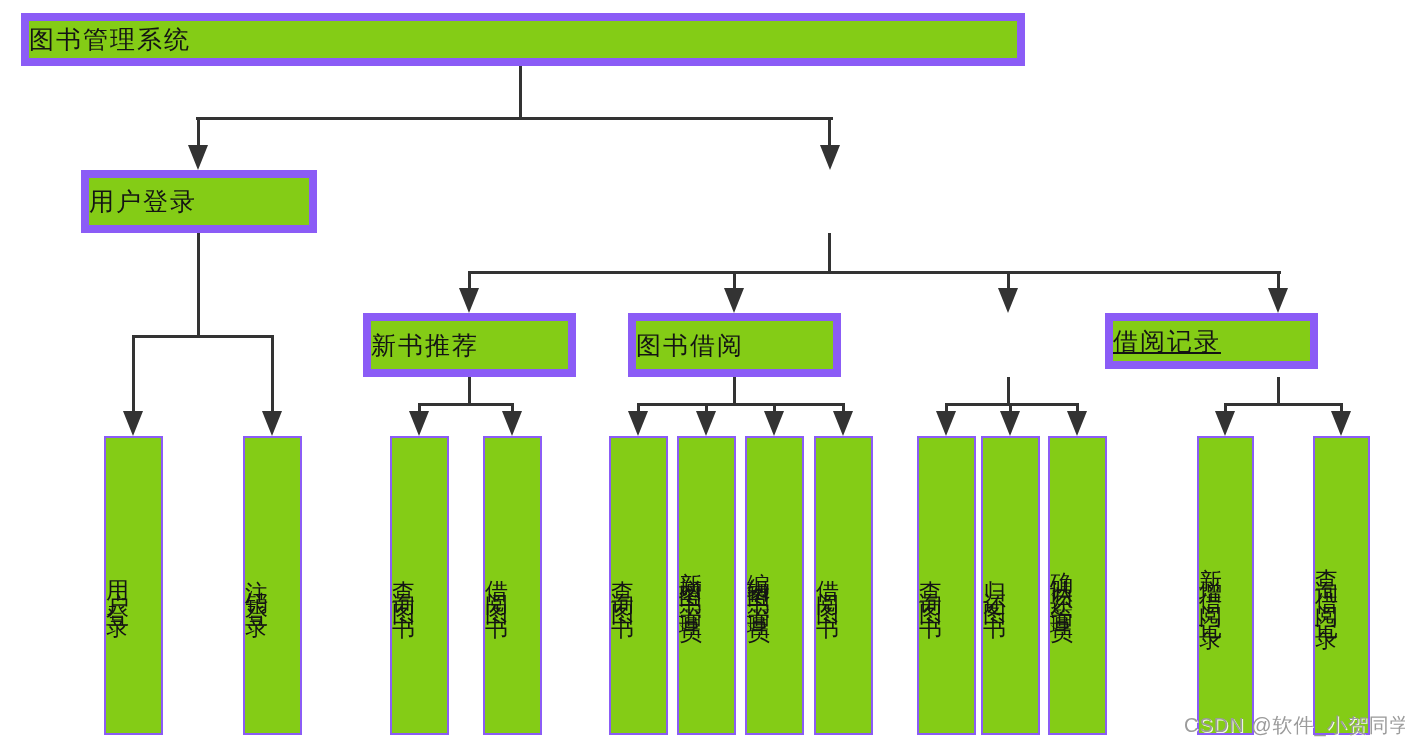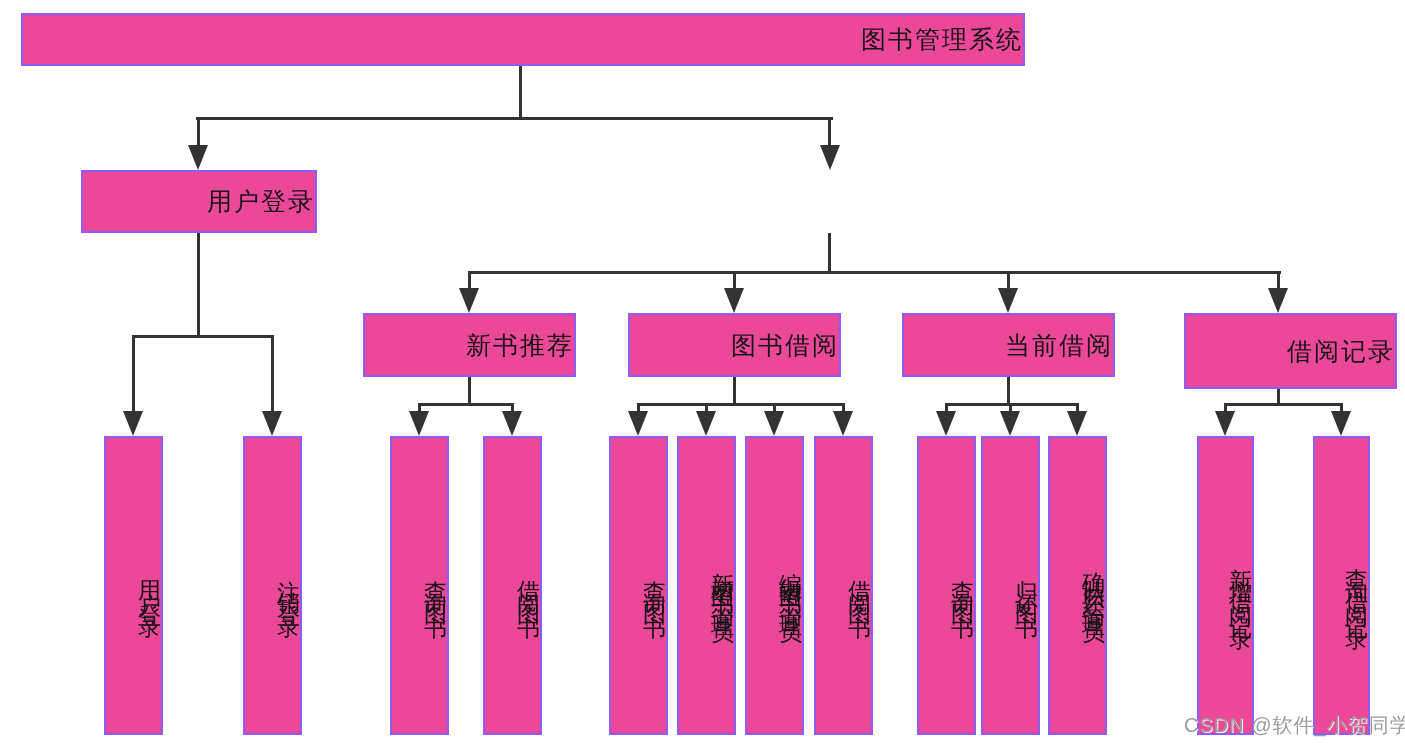--- a/index.html
+++ b/index.html
@@ -8,26 +8,26 @@
     width: 1405px;
     height: 747px;
     background: #ffffff;
     overflow: hidden;
     font-family: "Liberation Sans", "DejaVu Sans", sans-serif;
     color: #141414;
   }
   
   .box {
     position: absolute;
-    background: #ec4899;
-    border: 2px solid #8b5cf6;
+    background: #84cc16;
+    border: 8px solid #8b5cf6;
     box-sizing: border-box;
     display: flex;
     align-items: center;
-    justify-content: flex-end;
+    justify-content: flex-start;
     z-index: 2;
   }
   .box.h span {
     font-size: 25px;
     letter-spacing: 2px;
     white-space: nowrap;
     color: #141414;
   }
   .box.v { border-width: 2.5px; }
   .box.v span {
@@ -135,24 +135,21 @@
   <div class="box h" style="left:81px; top:170px; width:236px; height:63px;">
     <span>用户登录</span>
   </div>
 
   <div class="box h" style="left:628px; top:313px; width:213px; height:64px;">
     <span>图书借阅</span>
   </div>
   <div class="box h" style="left:363px; top:313px; width:213px; height:64px;">
     <span>新书推荐</span>
   </div>
-  <div class="box h" style="left:902px; top:313px; width:213px; height:64px;">
-    <span>当前借阅</span>
-  </div>
-  <div class="box h" style="left:1184px; top:313px; width:213px; height:76px;">
+  <div class="box h" style="left:1105px; top:313px; width:213px; height:56px;text-decoration:underline;">
     <span>借阅记录</span>
   </div>
 
   <div class="box v" style="left:104px; top:436px; width:59px; height:299px;">
     <span>用户登录</span>
   </div>
   <div class="box v" style="left:243px; top:436px; width:59px; height:299px;">
     <span>注销登录</span>
   </div>
 

